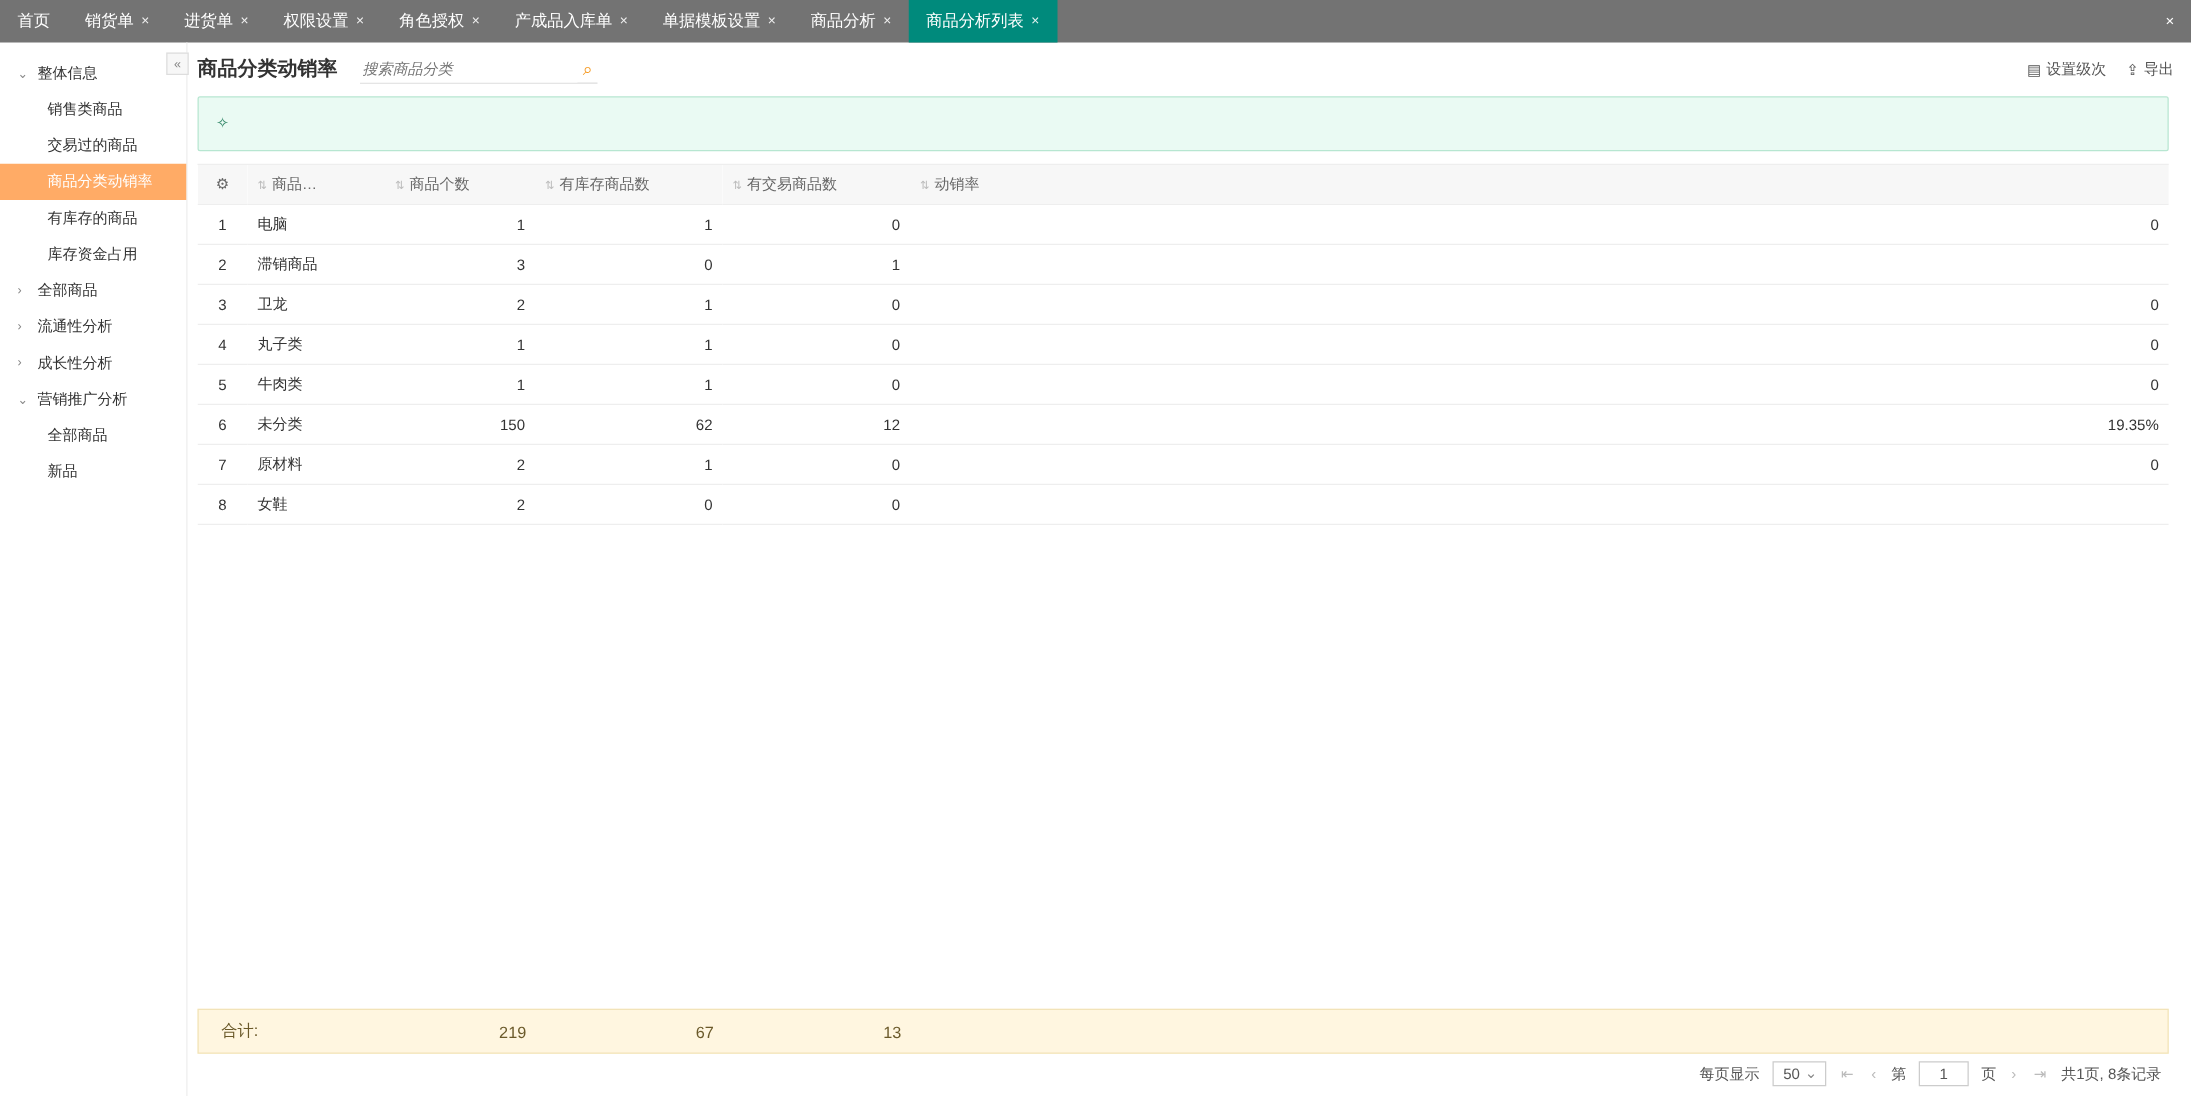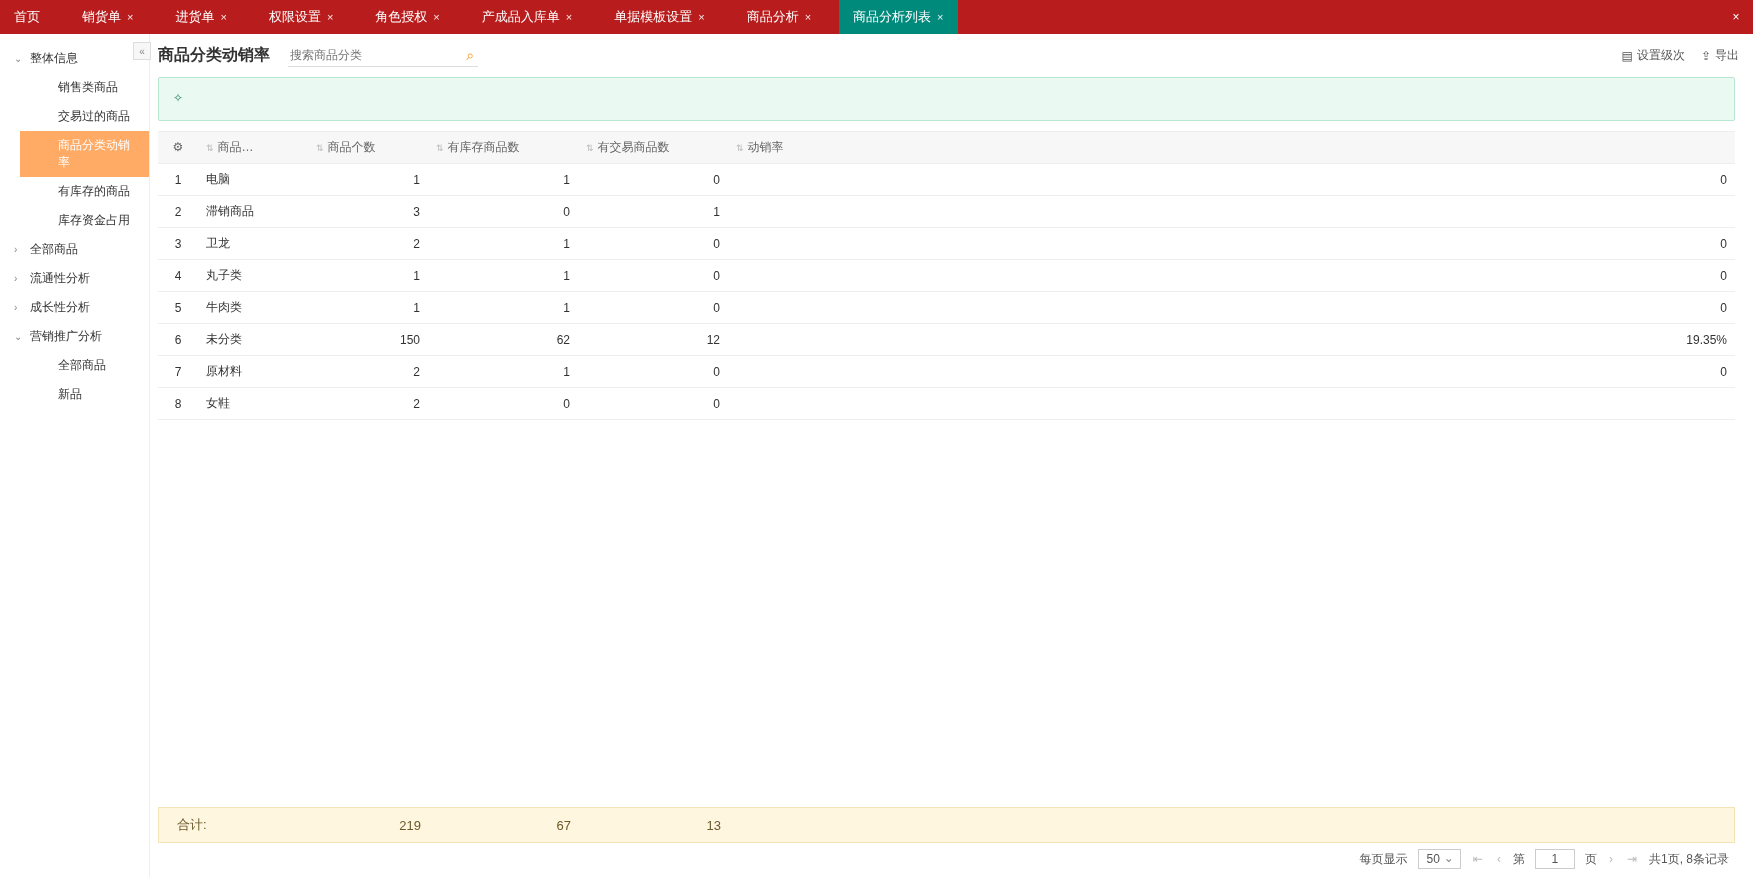--- a/index.html
+++ b/index.html
@@ -1,40 +1,40 @@
 <!DOCTYPE html>
 <html><head>
 <meta charset="utf-8">
 <style>
   * { box-sizing: border-box; margin: 0; padding: 0; }
   body { font-family: "Microsoft YaHei", Arial, sans-serif; font-size: 12px; color: #333; background: #fff; }
 
   
-  .topbar { height: 34px; background: #b91c1c; display: flex; align-items: stretch; position: relative; gap: 14px; }
+  .topbar { height: 34px; background: #737373; display: flex; align-items: stretch; position: relative; }
   .tab { display: flex; align-items: center; padding: 0 14px; color: #fff; font-size: 13px; cursor: pointer; white-space: nowrap; }
   .tab .x { margin-left: 6px; font-size: 11px; opacity: .9; }
   .tab.active { background: #008a7c; }
   .topbar-close { position: absolute; right: 0; top: 0; height: 34px; width: 34px; display:flex; align-items:center; justify-content:center; color:#fff; cursor:pointer; }
 
   .layout { display: flex; height: calc(100vh - 34px); }
 
   
   .sidebar { width: 150px; border-right: 1px solid #eee; padding-top: 10px; position: relative; }
   .side-collapse { position: absolute; top: 8px; right: -2px; width: 18px; height: 18px; border:1px solid #ddd; background:#f7f7f7; display:flex; align-items:center; justify-content:center; cursor:pointer; font-size:10px; color:#888; }
   .side-group { padding: 6px 14px; color:#333; cursor:pointer; display:flex; align-items:center; }
   .side-group .caret { margin-right:6px; font-size:10px; color:#888; width:10px; display:inline-block; }
-  .side-item { padding: 6px 14px 6px 38px; color:#333; cursor:pointer;margin-left:20px; }
+  .side-item { padding: 6px 14px 6px 38px; color:#333; cursor:pointer; }
   .side-item.active { background:#ffab66; color:#fff; }
 
   
   .main { flex:1; display:flex; flex-direction:column; padding: 0 14px 0 4px; overflow:hidden; }
   .page-head { display:flex; align-items:center; padding: 10px 0 10px 4px; }
   .page-title { font-size:16px; font-weight:bold; margin-right:18px; }
   .search-wrap { display:flex; align-items:center; border-bottom:1px solid #ddd; width:190px; }
-  .search-input { border:none; outline:none; font-size:12px; padding:4px 2px; flex:1; }
+  .search-input { border:none; outline:none; font-size:12px; padding:4px 2px; flex:1;font-style:italic; }
   .search-icon { color:#f59a23; font-size:14px; padding:0 4px; }
   .head-actions { margin-left:auto; display:flex; gap:16px; color:#555; }
   .head-act { cursor:pointer; display:flex; align-items:center; gap:4px; }
 
   .tip-box { border:1px solid #b7e6d1; background:#eafaf3; color:#3b8c6e; padding:10px 14px; margin:0 4px 10px 4px; line-height:1.8; border-radius:2px; font-size:12px; display:flex; }
   .tip-icon { margin-right:8px; color:#3b8c6e; }
 
   
   .table-wrap { flex:1; overflow:auto; margin:0 4px; border-top:1px solid #eee; }
   table { width:100%; border-collapse:collapse; table-layout:fixed; }

